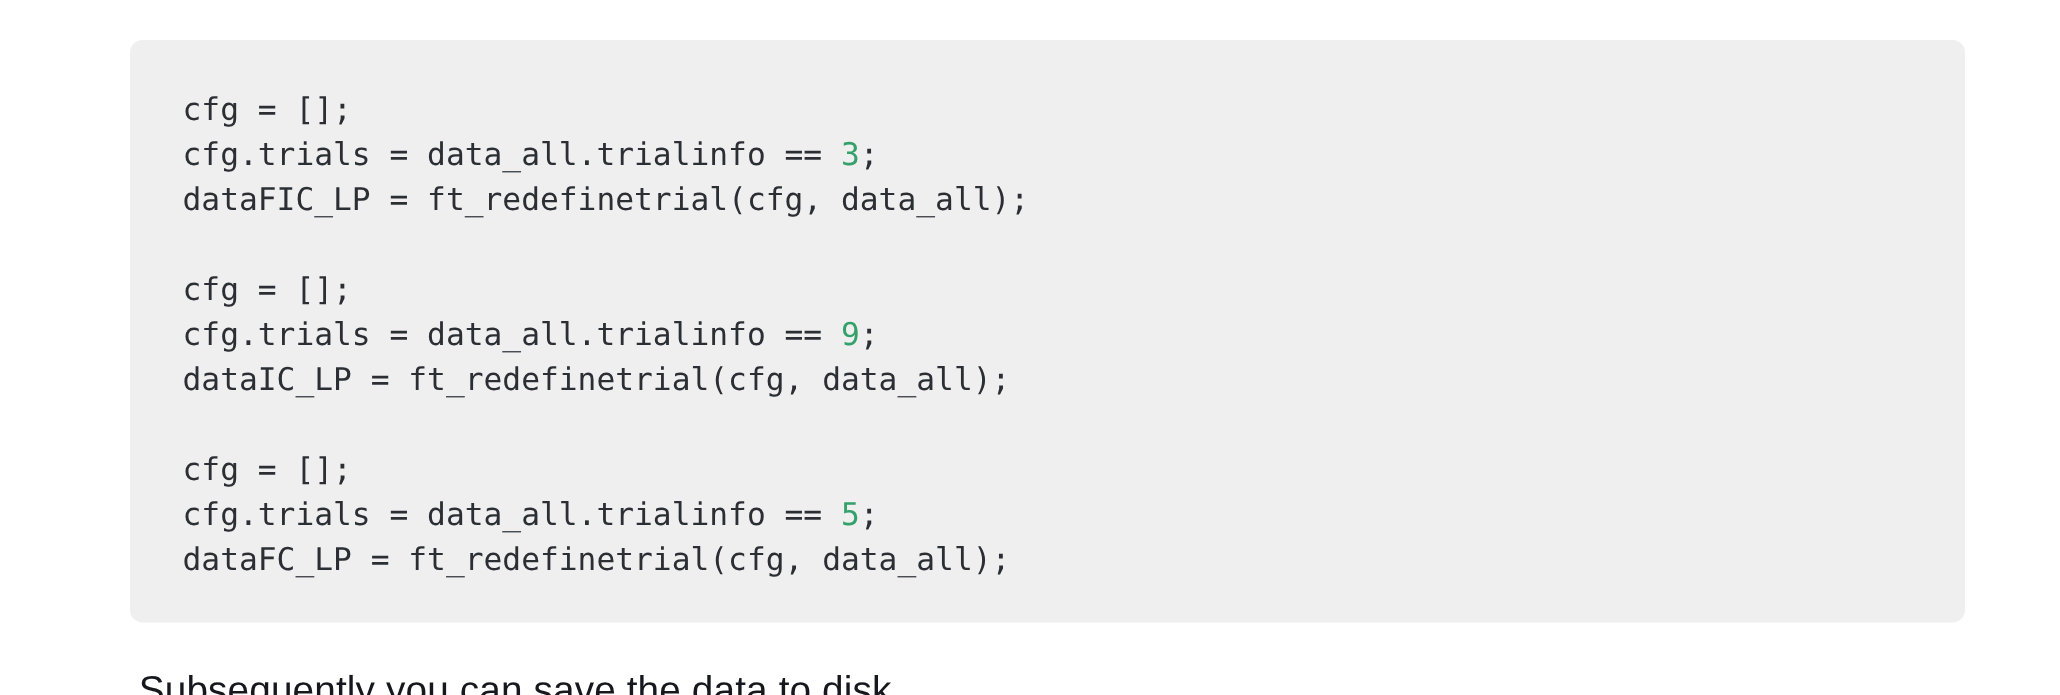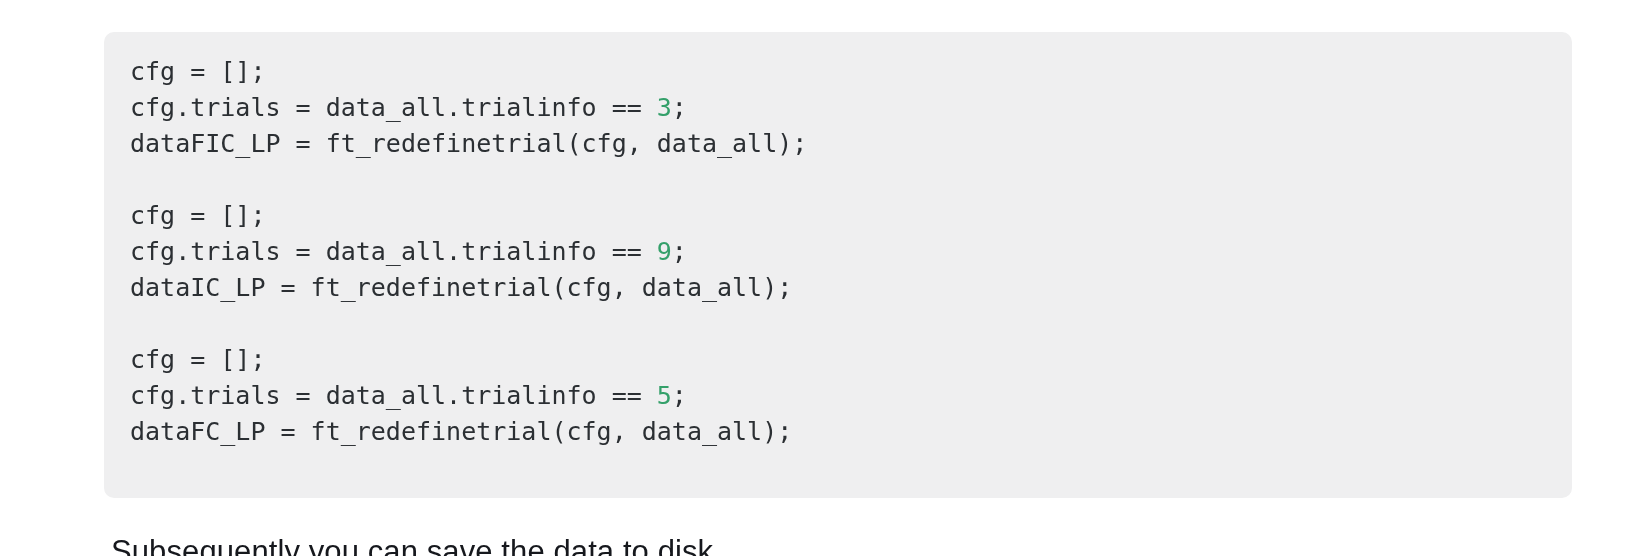--- a/index.html
+++ b/index.html
@@ -31,21 +31,21 @@
     top: 32px;
     width: 1468px;
     height: 466px;
     background: #efeff0;
     border-radius: 10px;
     padding: 22px 26px;
     overflow: hidden;
   }
 
   .code-pre {
-    margin: 0;
+    margin: 16px;
     font-family: "DejaVu Sans Mono", "Liberation Mono", monospace;
     font-size: 25px;
     line-height: 36px;
     color: #2b2f33;
     letter-spacing: 0px;
     white-space: pre;
   }
 
   .code-line {
     display: block;

